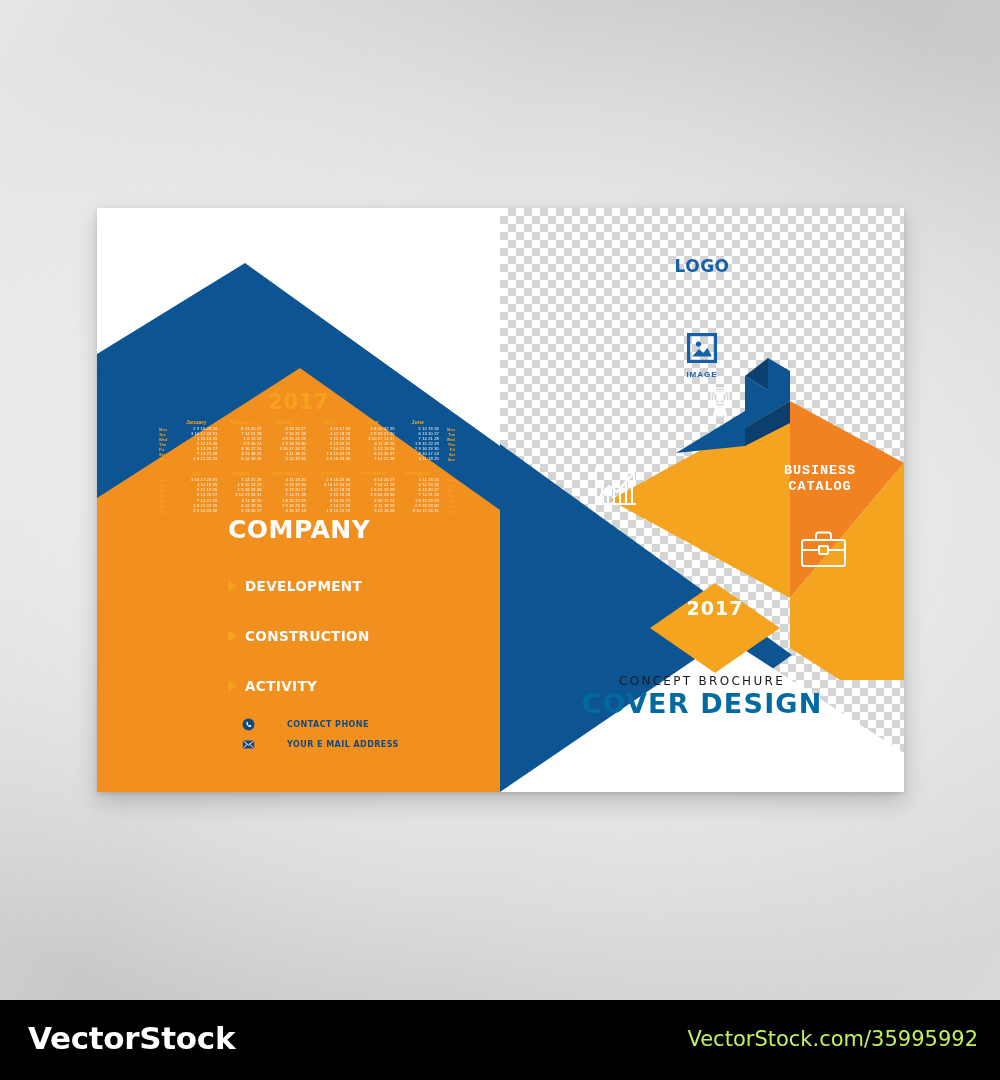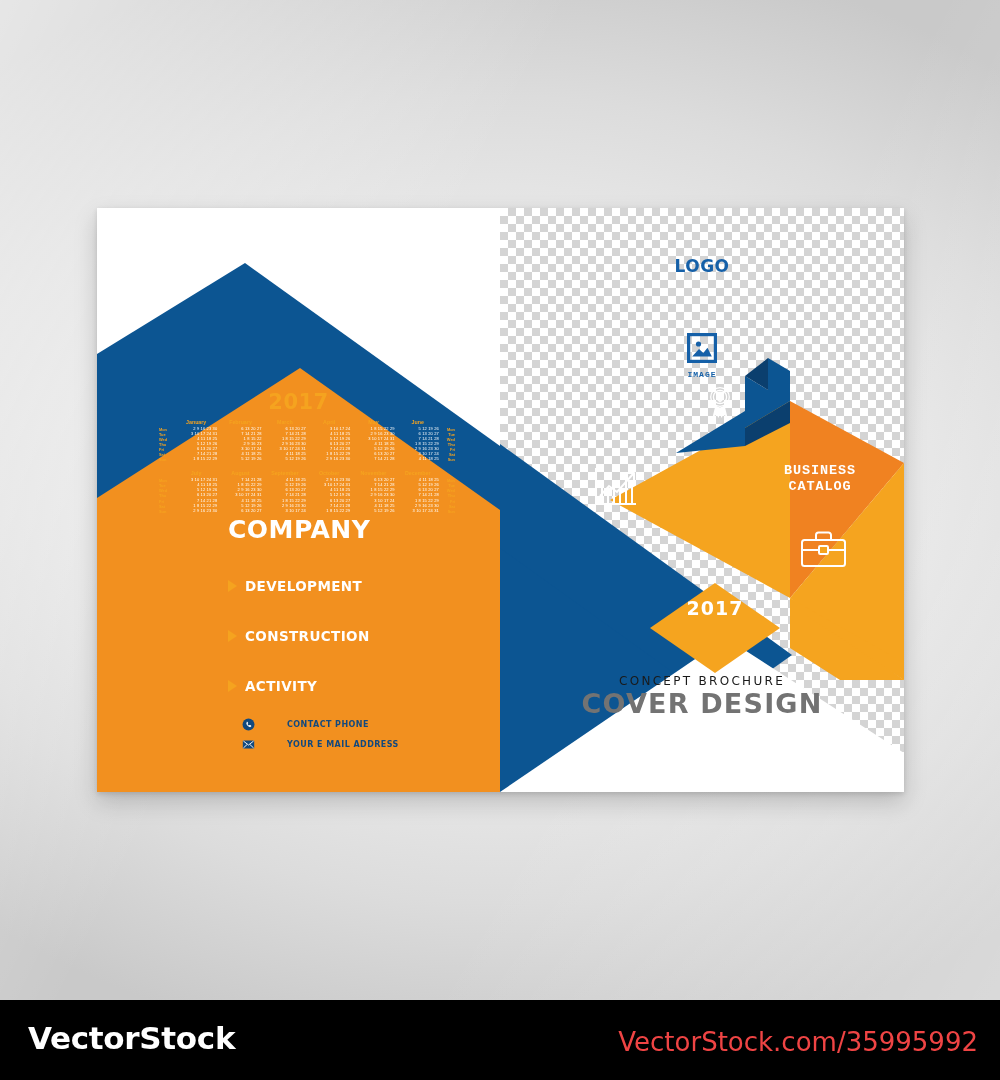--- a/index.html
+++ b/index.html
@@ -74,36 +74,36 @@
   .contact-blk{position:absolute;left:145px;top:510px;}
   .contact-row{display:flex;align-items:center;margin-bottom:7px;}
   .contact-row .ci{width:13px;height:13px;margin-right:7px;flex:0 0 13px;}
   .contact-row span{color:#12497e;font-size:8px;font-weight:bold;letter-spacing:.45px;font-family:"DejaVu Sans", sans-serif;margin-left:25px;}
 
   
   .logo-blk{position:absolute;left:0;top:50px;width:404px;text-align:center;}
   .logo-t{color:#1560a8;font-size:17px;font-weight:bold;letter-spacing:.5px;font-family:"DejaVu Sans", sans-serif;line-height:17px;}
   .logo-s{color:#1560a8;font-size:9.5px;font-weight:bold;letter-spacing:1.1px;font-family:"DejaVu Sans", sans-serif;margin-top:2px;}
   .image-blk{position:absolute;left:0;top:125px;width:404px;text-align:center;}
-  .image-cap{color:#1560a8;font-size:8px;font-weight:bold;letter-spacing:1px;margin-top:3px;font-family:Liberation Mono, monospace;}
+  .image-cap{color:#1560a8;font-size:8px;font-weight:bold;letter-spacing:1px;margin-top:3px;font-family:Liberation Sans, sans-serif;}
 
   .bc-blk{position:absolute;left:245px;top:255px;width:150px;text-align:center;}
   .bc-blk div{color:#ffffff;font-size:13.5px;font-weight:bold;letter-spacing:.9px;line-height:16px;font-family:Liberation Mono, monospace;}
 
   .yr-blk{position:absolute;left:160px;top:389px;width:110px;text-align:center;}
   .yr-blk span{color:#ffffff;font-size:19px;font-weight:bold;letter-spacing:1px;font-family:"DejaVu Sans", sans-serif;}
 
   .title-blk{position:absolute;left:0;top:466px;width:404px;text-align:center;}
   .title-a{color:#1a1a1a;font-size:12px;font-weight:normal;letter-spacing:2.3px;font-family:"DejaVu Sans", sans-serif;}
-  .title-b{color:#737373;font-size:27px;font-weight:bold;letter-spacing:1.2px;line-height:31px;font-family:"DejaVu Sans", sans-serif;}
+  .title-b{color:#0369a1;font-size:27px;font-weight:bold;letter-spacing:1.2px;line-height:31px;font-family:"DejaVu Sans", sans-serif;}
 
   
   .footer{position:absolute;left:0;top:1000px;width:1000px;height:80px;background:#000000;text-decoration:underline;}
   .footer-logo{position:absolute;left:28px;top:20px;color:#ffffff;font-size:31px;font-weight:bold;letter-spacing:-.3px;font-family:"DejaVu Sans", sans-serif;}
-  .footer-url{position:absolute;right:22px;top:27px;color:#ef4444;font-size:26px;font-family:"DejaVu Sans", sans-serif;text-align:right;}
+  .footer-url{position:absolute;right:22px;top:27px;color:#bef264;font-size:21px;font-family:"DejaVu Sans", sans-serif;text-align:right;}
 </style>
 </head>
 <body>
 
 <div id="stage">
 
   <div class="backdrop"></div>
 
   <div class="artboard">
 

